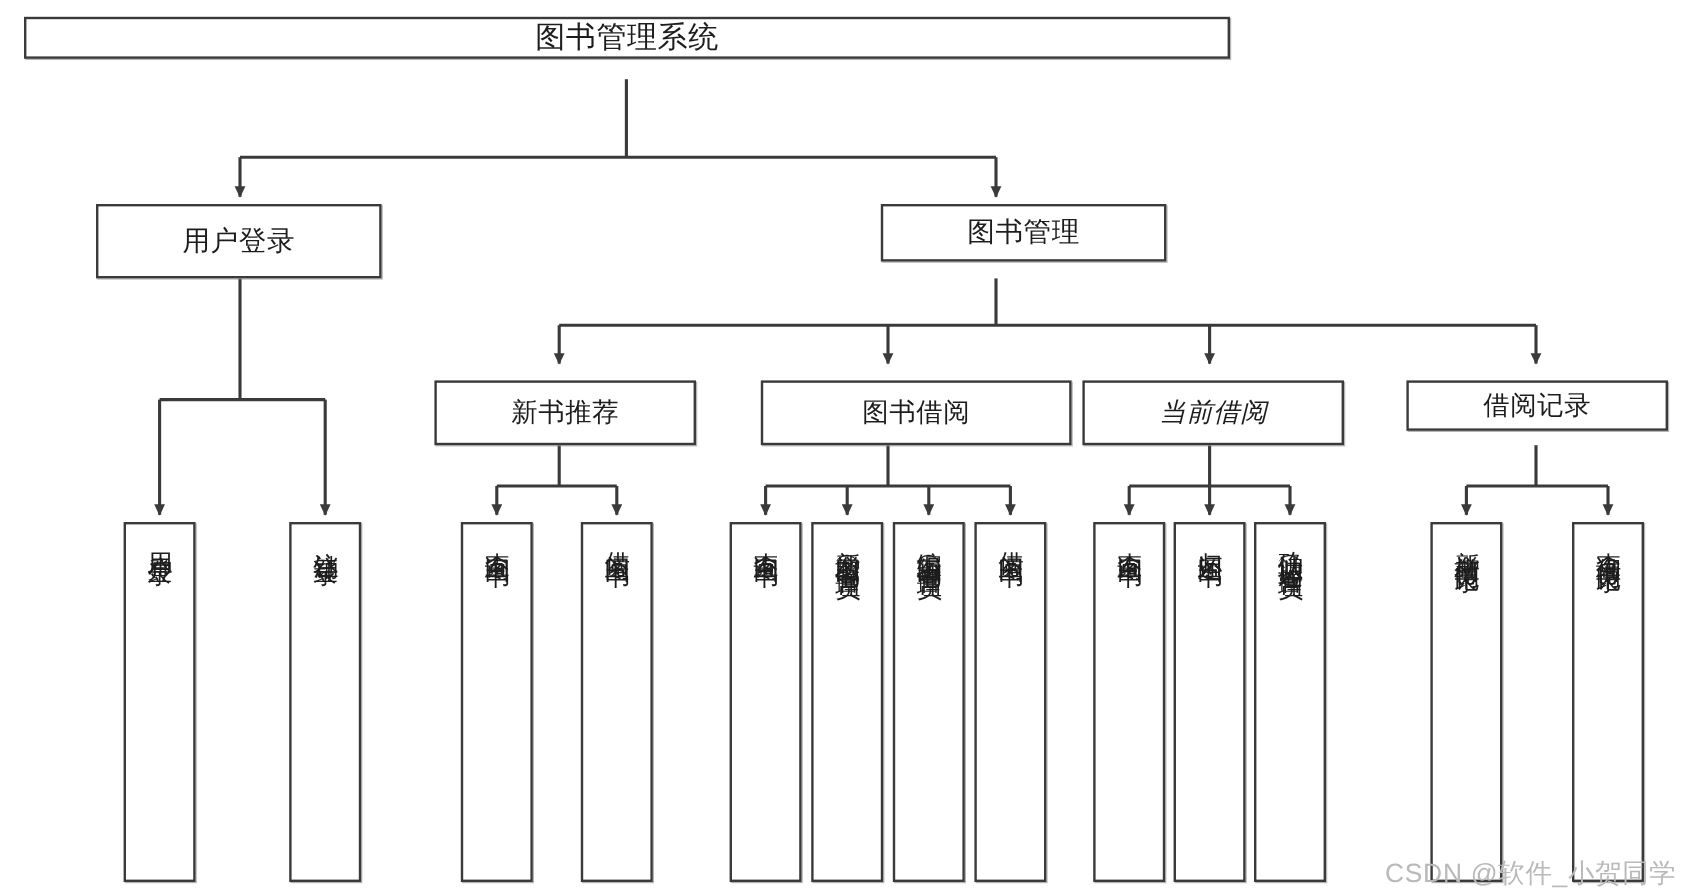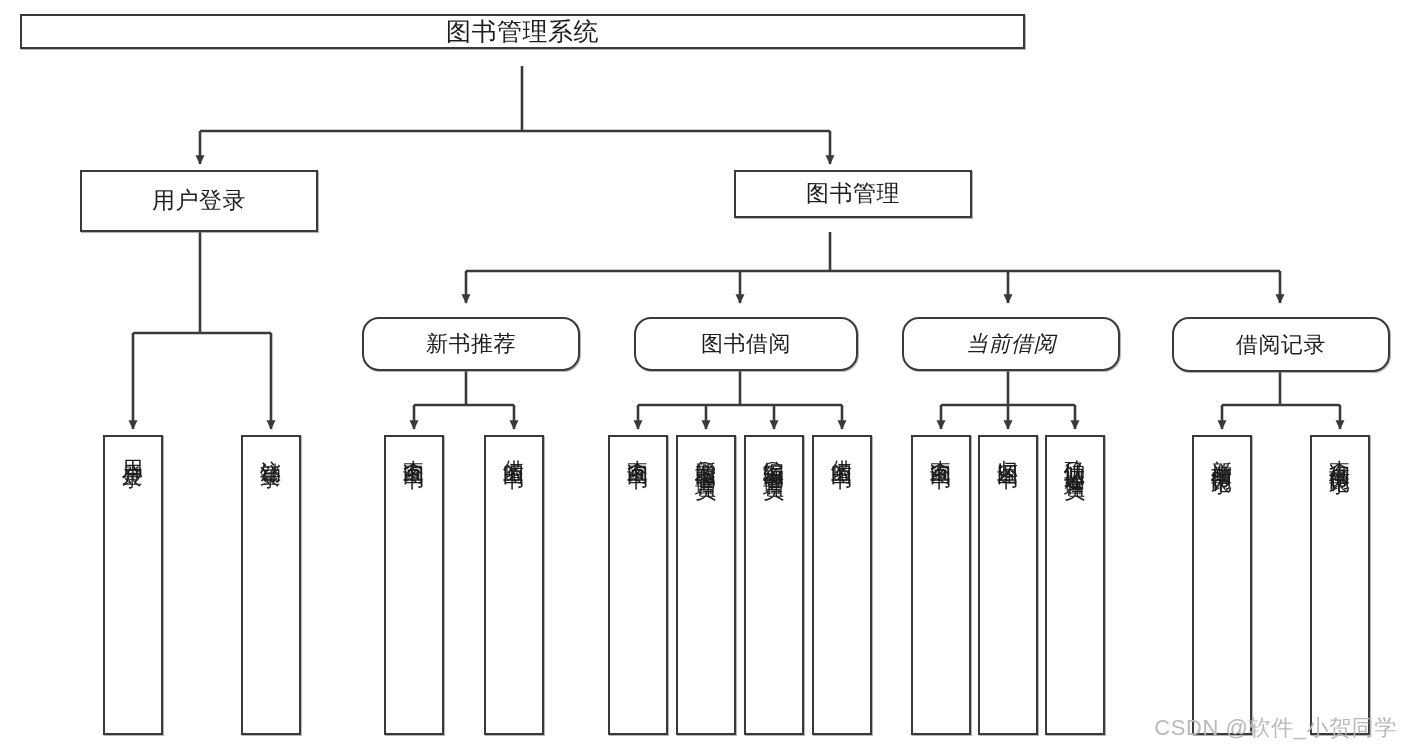--- a/index.html
+++ b/index.html
@@ -43,21 +43,20 @@
     letter-spacing: 0.5px;
   }
   .node-root {
     font-size: 25px;
   }
   .node-l2 {
     font-size: 23px;
   }
   .node-l3 {
     font-size: 22px;
-    border-radius: 17px;
   }
   .node-leaf {
     font-size: 21px;
     padding: 6px 0;
     align-items: flex-start;
   }
   .node-leaf .label {
     writing-mode: vertical-rl;
     text-orientation: upright;
     white-space: nowrap;
@@ -137,27 +136,27 @@
   <div class="node node-l2" style="left:80px; top:170px; width:238px; height:62px;">
     <span class="label">用户登录</span>
   </div>
   <div class="node node-l2" style="left:711px; top:170px; width:238px; height:48px;margin-left:23px;">
     <span class="label">图书管理</span>
   </div>
 
   <div class="node node-l3" style="left:362px; top:317px; width:218px; height:54px;">
     <span class="label">新书推荐</span>
   </div>
-  <div class="node node-l3" style="left:634px; top:317px; width:224px; height:54px;">
+  <div class="node node-l3" style="left:634px; top:317px; width:259px; height:54px;">
     <span class="label">图书借阅</span>
   </div>
   <div class="node node-l3" style="left:902px; top:317px; width:218px; height:54px;font-style:italic;">
     <span class="label">当前借阅</span>
   </div>
-  <div class="node node-l3" style="left:1172px; top:317px; width:218px; height:55px;">
+  <div class="node node-l3" style="left:1172px; top:317px; width:218px; height:42px;">
     <span class="label">借阅记录</span>
   </div>
 
   <div class="node node-leaf" style="left:103px; top:435px; width:60px; height:300px;">
     <span class="label">用户登录</span>
   </div>
   <div class="node node-leaf" style="left:241px; top:435px; width:60px; height:300px;">
     <span class="label">注销登录</span>
   </div>
 

